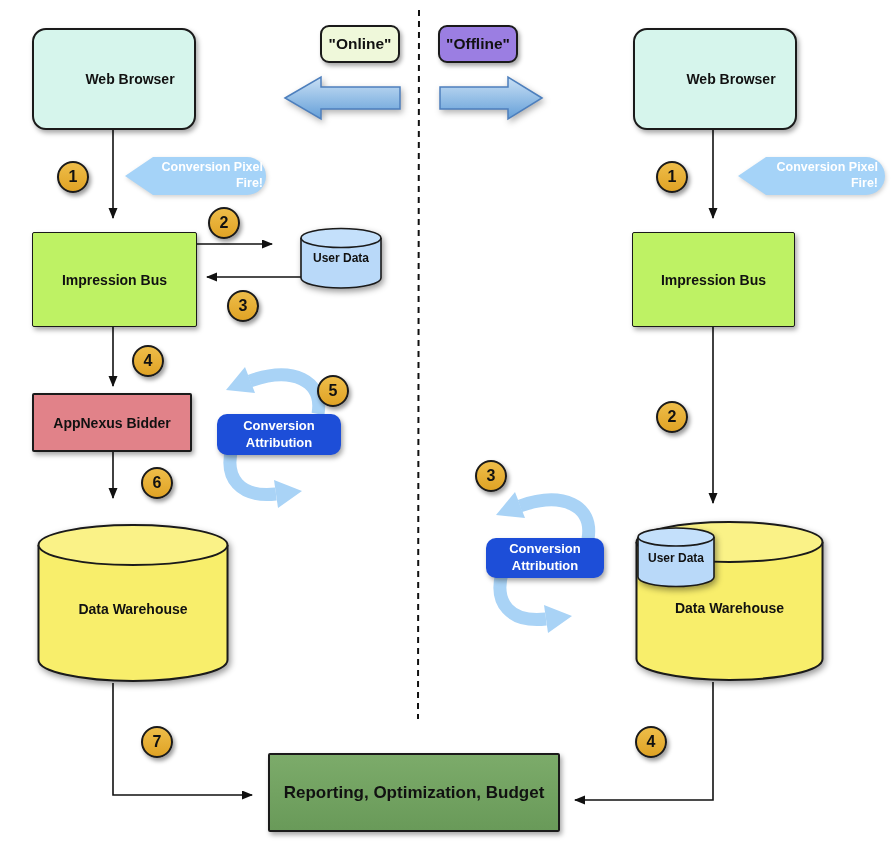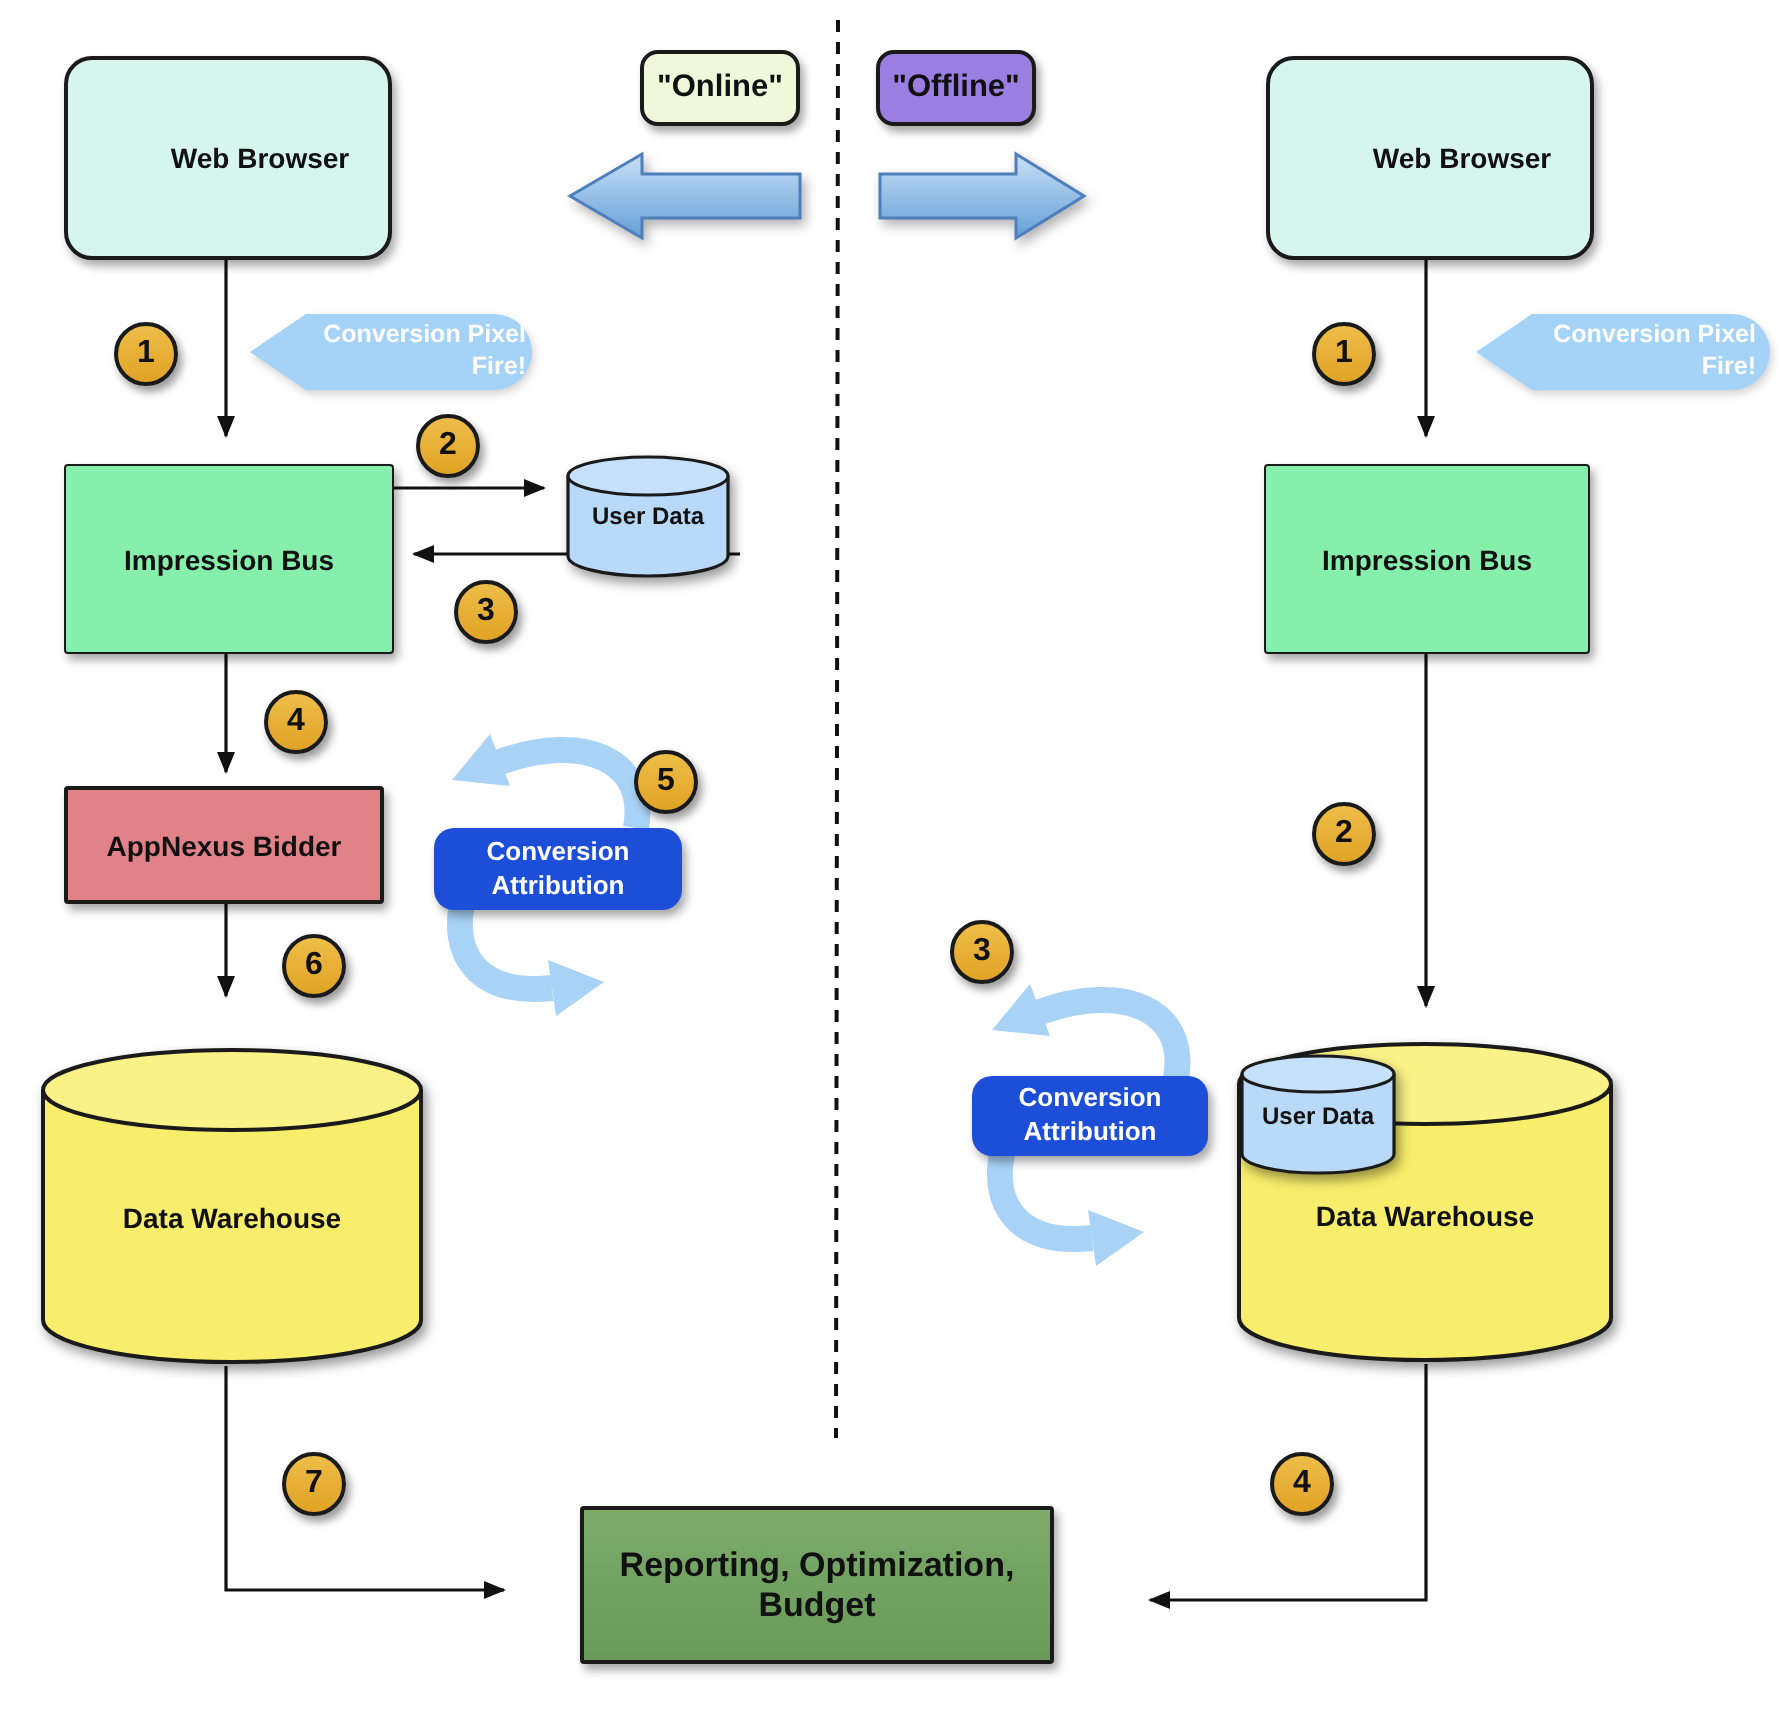--- a/index.html
+++ b/index.html
@@ -12,21 +12,21 @@
 
   
   .node {
     position:absolute; display:flex; align-items:center; justify-content:center;
     text-align:center; font-weight:bold; font-size:14px; color:#111;
     border:2px solid #1a1a1a; box-sizing:border-box;
     box-shadow:2px 3px 5px rgba(0,0,0,.35);
     z-index:2;
   }
   .browser   { background:#d6f5ec; border-radius:14px;padding-left:32px; }
-  .bus       { background:#86efac; border-radius:2px; border-width:1.5px; }
+  .bus       { background:#bef264; border-radius:2px; border-width:1.5px; }
   .bidder    { background:#e18289; border-radius:2px; }
   .reporting { background:linear-gradient(180deg,#7cab6a,#699a59); border-radius:2px;
                font-size:17px; border-width:2.5px; }
   .pill      { background:#eff8da; border-radius:9px; font-size:15.5px; z-index:2;
                position:absolute; display:flex; align-items:center; justify-content:center;
                font-weight:bold; border:2px solid #1a1a1a; box-sizing:border-box;
                box-shadow:2px 3px 4px rgba(0,0,0,.35); }
   .pill.offline { background:#9b7ee2; }
 
   .attribution {
@@ -40,21 +40,21 @@
   .badge {
     position:absolute; width:32px; height:32px; border-radius:50%;
     background:linear-gradient(180deg,#eebd49,#e0a325);
     border:2px solid #1a1a1a; box-sizing:border-box;
     display:flex; align-items:center; justify-content:center;
     font-weight:bold; font-size:16px; color:#111;
     box-shadow:2px 3px 4px rgba(0,0,0,.4); z-index:5;
   }
 
   
-  .cylwrap { position:absolute; z-index:2; }
+  .cylwrap { position:absolute; z-index:2;margin-left:17px; }
   .cylwrap svg { display:block; filter:drop-shadow(2px 3px 3px rgba(0,0,0,.4)); }
   .cyl-label {
     position:absolute; left:0; width:100%; text-align:center;
     font-weight:bold; color:#111; z-index:3;
   }
   .calloutwrap { position:absolute; z-index:2; }
   .calloutwrap svg { display:block; filter:drop-shadow(1px 2px 2px rgba(0,0,0,.18)); }
   .callout-text {
     position:absolute; top:0; height:100%; display:flex; align-items:center;
     color:#ffffff; font-weight:bold; font-size:12.5px; line-height:1.25; text-align:right;
@@ -199,21 +199,21 @@
   </div>
 
   <div class="cylwrap" style="left:620px; top:527px; width:78px; height:61px; z-index:3;">
     <svg width="78" height="61">
       <path d="M 1,10 L 1,50 A 38,9.5 0 0 0 77,50 L 77,10" fill="#b9d9f9" stroke="#1a1a1a" stroke-width="1.6"></path>
       <ellipse cx="39" cy="10" rx="38" ry="9" fill="#c4e0fb" stroke="#1a1a1a" stroke-width="1.6"></ellipse>
     </svg>
     <div class="cyl-label" style="top:24px; font-size:12px;">User Data</div>
   </div>
 
-  <div class="node reporting" style="left:268px; top:753px; width:237px; height:79px;margin-left:22px;">
+  <div class="node reporting" style="left:268px; top:753px; width:292px; height:79px;">
     <span>Reporting, Optimization, Budget</span>
   </div>
 
   <div class="badge" style="left:57px;  top:161px;">1</div>
   <div class="badge" style="left:208px; top:207px;">2</div>
   <div class="badge" style="left:227px; top:290px;">3</div>
   <div class="badge" style="left:132px; top:345px;">4</div>
   <div class="badge" style="left:317px; top:375px;">5</div>
   <div class="badge" style="left:141px; top:467px;">6</div>
   <div class="badge" style="left:141px; top:726px;">7</div>

